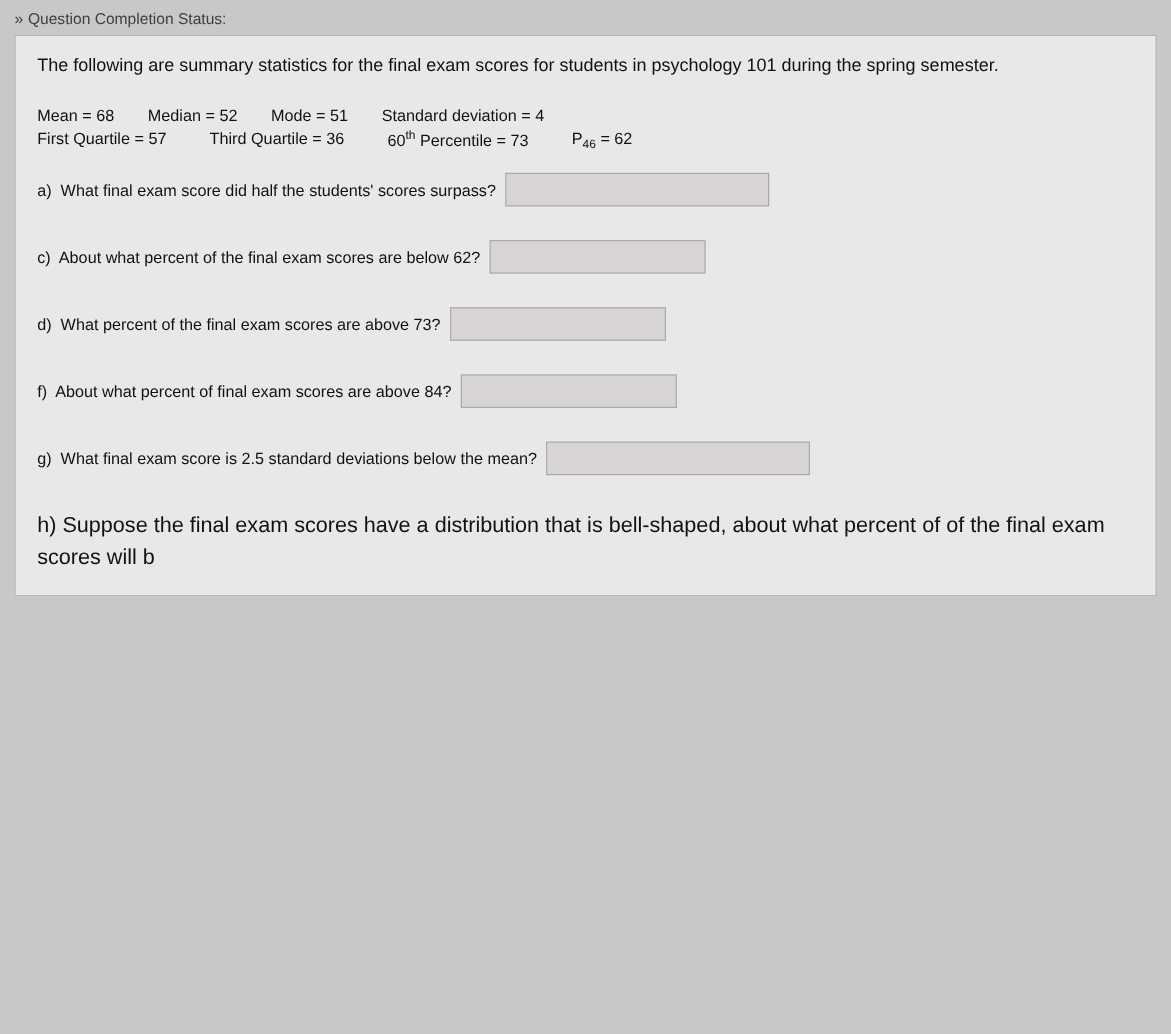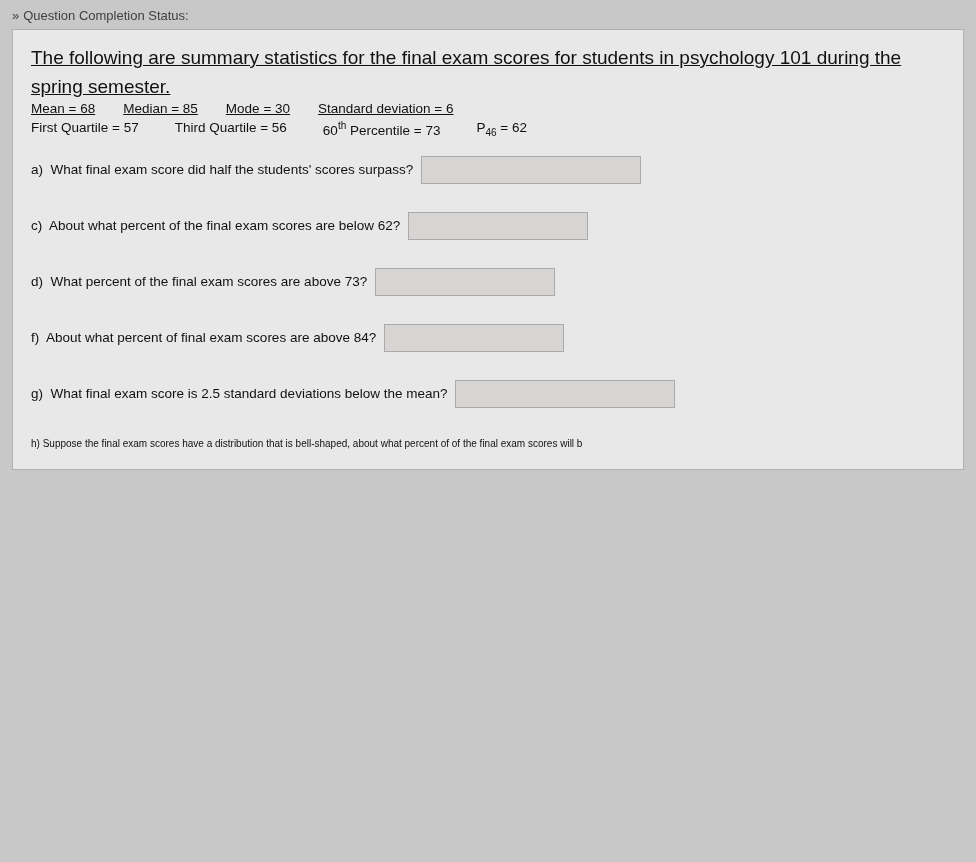--- a/index.html
+++ b/index.html
@@ -35,33 +35,31 @@
       font-size: 13px;
     }
 
     .content-box {
       background-color: #e8e8e8;
       border: 1px solid #b0b0b0;
       padding: 14px 18px 18px 18px;
     }
 
     .intro-text {
-      font-size: 19px;
-      margin-bottom: 0;
+      font-size: 15px;
+      margin-bottom: 22px;
       line-height: 1.5;
-      text-decoration: underline;
     }
 
     .stats-row {
       display: flex;
       flex-wrap: wrap;
       gap: 6px 28px;
       margin-bottom: 4px;
       font-size: 13.5px;
-      text-decoration: underline;
     }
 
     .stats-row span {
       white-space: nowrap;
     }
 
     .stats-row2 {
       display: flex;
       flex-wrap: wrap;
       gap: 6px 36px;
@@ -109,48 +107,48 @@
 
     .answer-input-long {
       width: 220px;
     }
 
     .answer-input-medium {
       width: 180px;
     }
 
     .bottom-text {
-      font-size: 10px;
+      font-size: 18px;
       margin-top: 10px;
       line-height: 1.5;
     }
   </style>
 </head>
 <body>
 
 <div class="outer-container">
 
   <div class="section-header">
     <span>Question Completion Status:</span>
   </div>
 
   <div class="content-box">
 
     <p class="intro-text">The following are summary statistics for the final exam scores for students in psychology 101 during the spring semester.</p>
 
     <div class="stats-row">
       <span>Mean = 68</span>
-      <span>Median = 85</span>
-      <span>Mode = 30</span>
-      <span>Standard deviation = 6</span>
+      <span>Median = 52</span>
+      <span>Mode = 51</span>
+      <span>Standard deviation = 4</span>
     </div>
 
     <div class="stats-row2">
       <span>First Quartile = 57</span>
-      <span>Third Quartile = 56</span>
+      <span>Third Quartile = 36</span>
       <span>
         <span>60</span><sup>th</sup><span> Percentile = 73</span>
       </span>
       <span>
         <span>P</span><sub>46</sub><span> = 62</span>
       </span>
     </div>
 
     <div class="questions-area">
 

